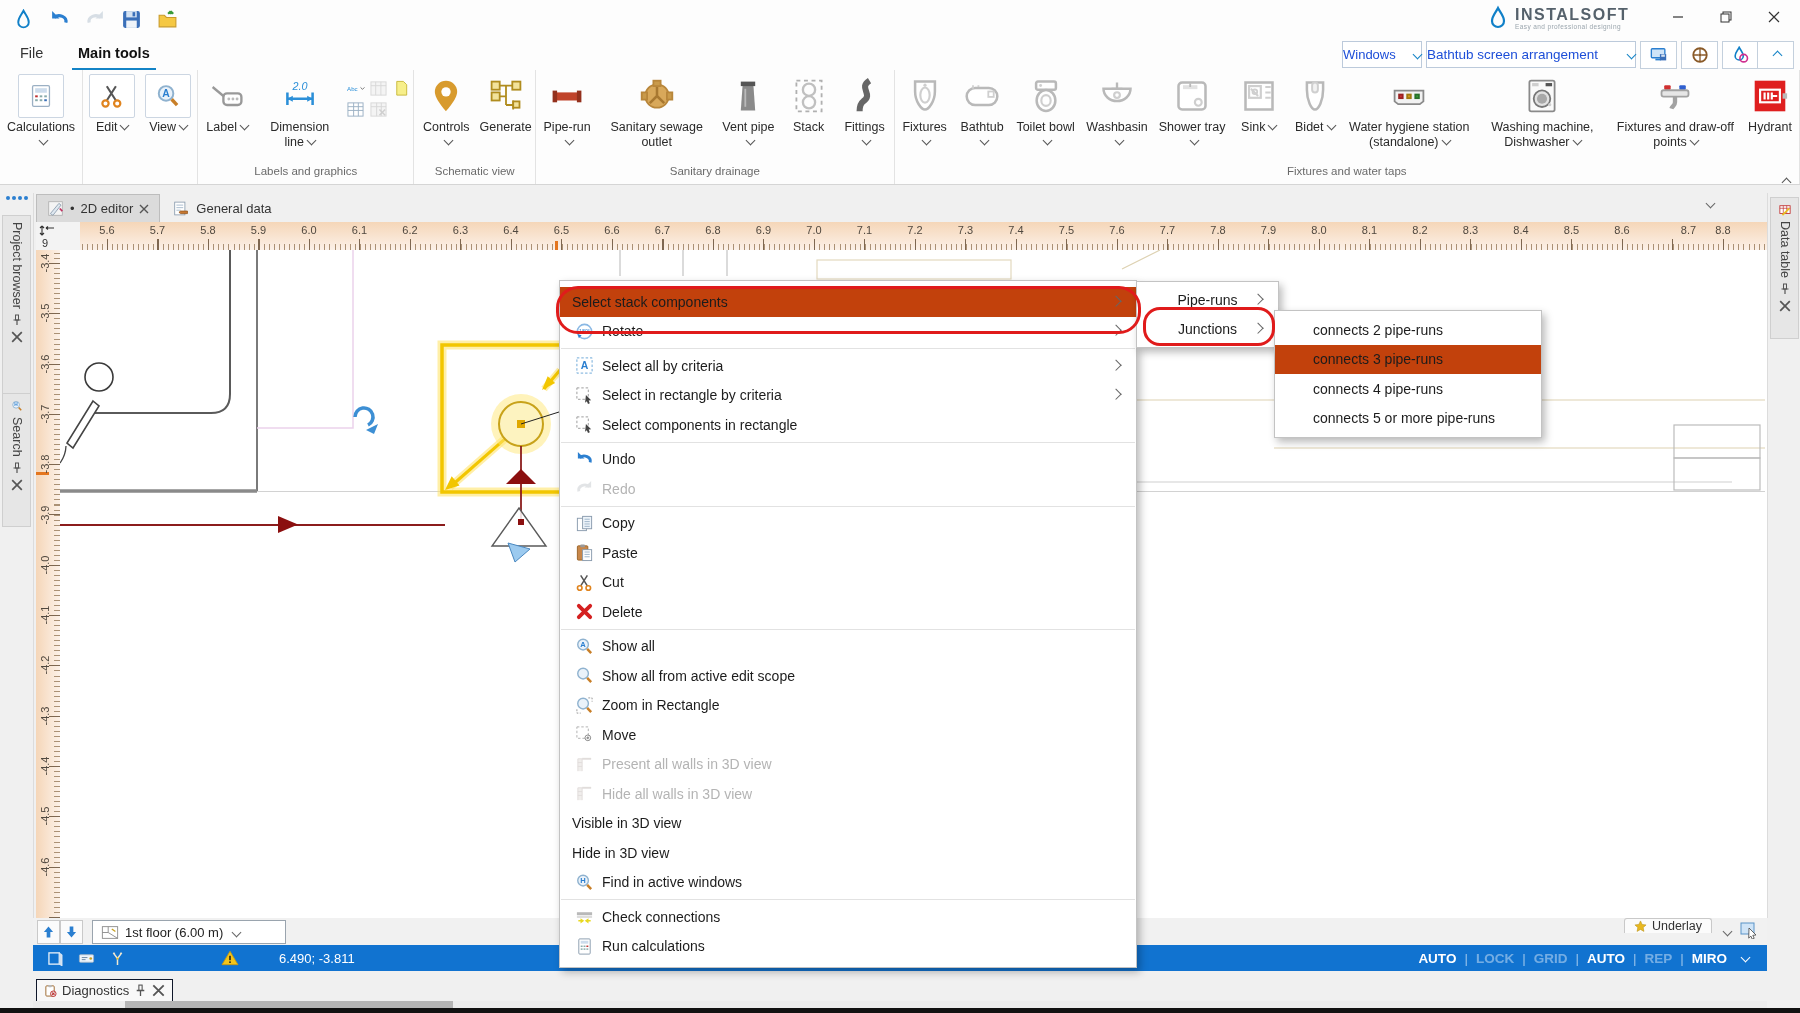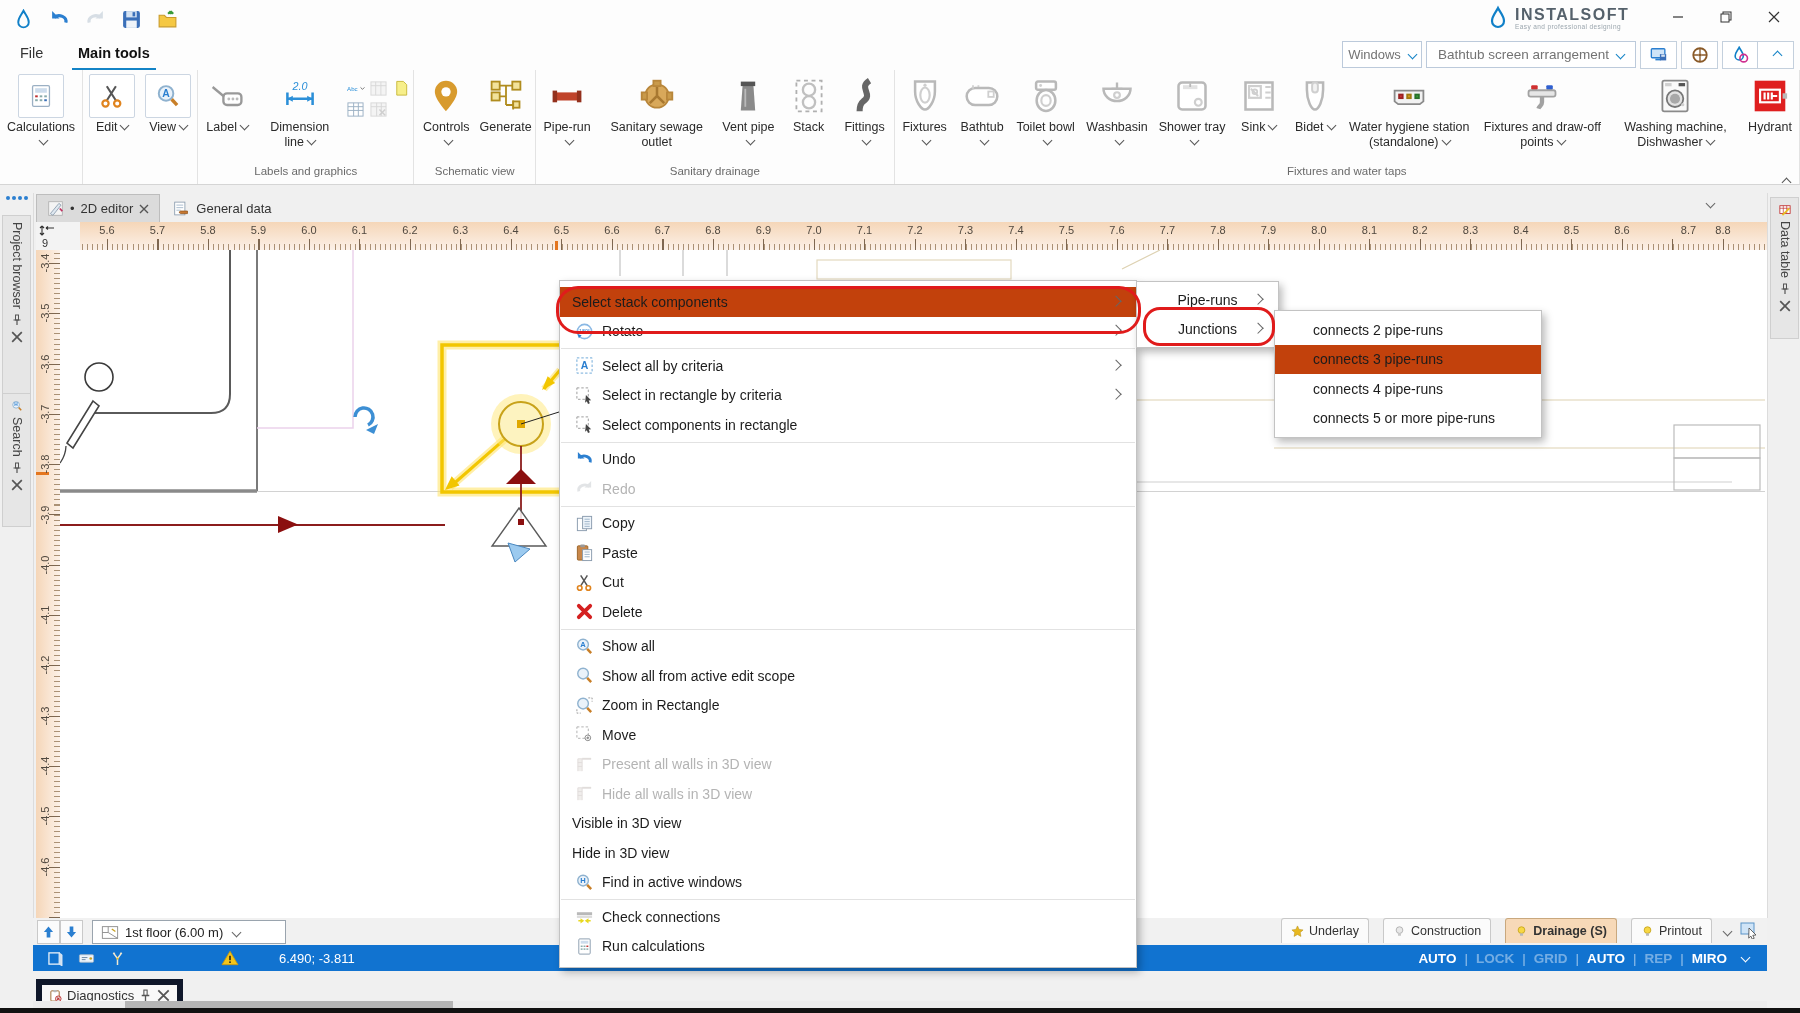--- a/index.html
+++ b/index.html
@@ -15,21 +15,21 @@
   #logo{left:1488px;top:5px;display:flex;gap:7px;align-items:center;}
   #logo svg{width:20px;height:26px;}
   .logo-name{font-size:16px;font-weight:bold;letter-spacing:1.5px;color:#55616b;line-height:1;}
   .logo-tag{font-size:6.5px;color:#9aa5ad;letter-spacing:.4px;}
   .winbtn{top:0;height:34px;width:46px;display:flex;align-items:center;justify-content:center;color:#333;}
   .winbtn svg{width:12px;height:12px;}
   
   #menurow{left:0;top:38px;width:1800px;height:32px;background:#fdfdfd;}
   .mtab{top:0;height:30px;display:flex;align-items:center;font-size:14.5px;color:#333;padding:0 6px;}
   .mtab.act{color:#111;font-weight:bold;border-bottom:3px solid #1383c6;}
-  .dd{height:25px;border:1px solid #bccadb;background:#fff;display:flex;align-items:center;justify-content:center;font-size:13px;color:#737373;gap:4px;}
+  .dd{height:25px;border:1px solid #bccadb;background:#fff;display:flex;align-items:center;justify-content:space-between;font-size:13px;color:#1d4ed8;gap:4px;}
   .dd .chev{border-color:#1383c6;}
   .sq-btn{width:35px;height:26px;border:1px solid #c4d0dd;background:#fff;display:flex;align-items:center;justify-content:center;}
   .sq-btn svg{width:20px;height:18px;}
   
   #ribbon{left:0;top:70px;width:1800px;height:114px;background:#fdfdfd;border-bottom:1px solid #d5d5d5;display:flex;overflow:hidden;}
   .rb-group{display:flex;flex-direction:column;border-right:1px solid #e3e3e3;padding:2px 1px 0;}
   .rb-items{flex:1;display:flex;align-items:flex-start;}
   .rb-glabel{height:17px;text-align:center;font-size:11.5px;color:#6a6a6a;white-space:nowrap;padding:0 8px 2px;}
   .rb-btn{display:flex;flex-direction:column;align-items:center;padding:2px 5px 0;min-width:46px;}
   .rb-ico{height:44px;display:flex;align-items:center;justify-content:center;}
@@ -99,39 +99,39 @@
   #jmenu{left:1274px;top:310px;width:266px;padding:4px 0;}
   #jmenu .mi{padding-left:38px;}
   
   .ann{position:absolute;border:3.5px solid #e01b1b;border-radius:22px;z-index:80;pointer-events:none;}
   
   #floorrow{left:33px;top:918px;width:1734px;height:27px;background:#f1f1f1;}
   .udbtn{top:2px;width:21px;height:22px;border:1px solid #c9c9c9;background:#fbfbfb;display:flex;align-items:center;justify-content:center;}
   .udbtn svg{width:11px;height:14px;}
   #floordd{left:59px;top:2px;height:22px;width:176px;border:1px solid #9aa4ae;background:#fff;display:flex;align-items:center;gap:6px;font-size:13px;color:#222;padding:0 8px;}
   #floordd svg{width:18px;height:15px;}
-  #layertabs{position:absolute;right:55px;top:0;height:27px;display:flex;align-items:flex-start;gap:14px;}
+  #layertabs{position:absolute;right:55px;top:0;height:27px;display:flex;align-items:flex-end;gap:14px;flex-direction:column;}
   .ltab{height:24px;display:flex;align-items:center;gap:5px;padding:0 9px;font-size:12.5px;color:#333;background:#fbfbfb;border:1px solid #c9c9c9;border-bottom:none;border-radius:3px 3px 0 0;}
   .ltab svg{width:13px;height:13px;}
   .ltab.act{background:#f7d9b8;border-color:#c9a87e;font-weight:bold;}
   #lt-chev{position:absolute;right:36px;top:10px;}
   #lt-cursor{position:absolute;right:8px;top:3px;}
   #lt-cursor svg{width:20px;height:18px;}
   #statusbar{left:33px;top:945px;width:1734px;height:26px;background:#1173d0;display:flex;align-items:center;color:#fff;}
   #statusbar .sbi{margin-left:14px;display:flex;}
   #statusbar .sbi svg{width:17px;height:15px;}
   #sb-coords{margin-left:40px;font-size:13px;}
   #sb-warn{margin-left:95px;display:flex;}
   #sb-warn svg{width:18px;height:16px;}
   #toggles{position:absolute;right:40px;top:0;height:26px;display:flex;align-items:center;gap:8px;font-size:13.5px;font-weight:bold;}
   .tg.off{color:rgba(255,255,255,.42);}
   .tg-sep{color:rgba(255,255,255,.55);font-weight:normal;}
   #tg-chev{position:absolute;right:18px;top:9px;border-color:#fff;}
   #diagrow{left:33px;top:974px;width:1734px;height:27px;background:#f0f0f0;}
-  #diagtab{left:3px;top:5px;height:21px;display:flex;align-items:center;gap:5px;padding:0 7px;background:#f8f8f8;border:6px solid #0f172a;font-size:13px;color:#333;}
+  #diagtab{left:3px;top:5px;height:21px;display:flex;align-items:center;gap:5px;padding:0 7px;background:#f8f8f8;border:1px solid #0f172a;font-size:13px;color:#333;}
   #diagtab svg{width:13px;height:13px;}
   #hscroll-track{left:33px;top:1001px;width:1734px;height:7px;background:#ececec;}
   #hscroll-thumb{left:92px;top:0;width:328px;height:7px;background:#b5b5b5;}
   #blackstrip{left:0;top:1008px;width:1800px;height:5px;background:#111;}
 </style>
 </head>
 <body>
 
 <div class="app">
 
@@ -626,46 +626,46 @@
             </div>
 
       <div class="rb-cap">
         <span>Water hygiene station (standalone)</span><span class="chev"></span>
       </div>
     </div>
 
     <div class="rb-btn">
       <div class="rb-ico">
               <svg viewBox="0 0 20 20">
-                <rect x="4" y="4" width="3.6" height="2.6" rx=".6" fill="#d03030"></rect>
-                <rect x="12.4" y="4" width="3.6" height="2.6" rx=".6" fill="#3060d0"></rect>
-                <rect x="2.5" y="6.8" width="15" height="3.6" rx="1.2" fill="#e6e6e6" stroke="#a2a2a2"></rect>
-                <path d="M10 10.5 v3 c0 2 -1.5 2 -2 3.5" fill="none" stroke="#a2a2a2" stroke-width="2.4"></path>
-              </svg>
-            </div>
-
-      <div class="rb-cap">
-        <span>Fixtures and draw-off points</span><span class="chev"></span>
-      </div>
-    </div>
-
-    <div class="rb-btn">
-      <div class="rb-ico">
-              <svg viewBox="0 0 20 20">
                 <rect x="3" y="1.5" width="14" height="17" rx="1" fill="#fafafa" stroke="#8a8a8a"></rect>
                 <rect x="4.5" y="2.8" width="3.6" height="1.8" fill="#cfcfcf"></rect>
                 <rect x="12" y="2.8" width="3.6" height="1.8" fill="#555"></rect>
                 <circle cx="10" cy="11.5" r="4.6" fill="#e2e2e2" stroke="#777"></circle>
                 <circle cx="10" cy="11.5" r="2.8" fill="#a8a8a8"></circle>
                 <circle cx="14.3" cy="14.8" r=".9" fill="#cfcfcf"></circle>
               </svg>
             </div>
 
       <div class="rb-cap">
         <span>Washing machine, Dishwasher</span><span class="chev"></span>
+      </div>
+    </div>
+
+    <div class="rb-btn">
+      <div class="rb-ico">
+              <svg viewBox="0 0 20 20">
+                <rect x="4" y="4" width="3.6" height="2.6" rx=".6" fill="#d03030"></rect>
+                <rect x="12.4" y="4" width="3.6" height="2.6" rx=".6" fill="#3060d0"></rect>
+                <rect x="2.5" y="6.8" width="15" height="3.6" rx="1.2" fill="#e6e6e6" stroke="#a2a2a2"></rect>
+                <path d="M10 10.5 v3 c0 2 -1.5 2 -2 3.5" fill="none" stroke="#a2a2a2" stroke-width="2.4"></path>
+              </svg>
+            </div>
+
+      <div class="rb-cap">
+        <span>Fixtures and draw-off points</span><span class="chev"></span>
       </div>
     </div>
 
     <div class="rb-btn">
       <div class="rb-ico">
               <svg viewBox="0 0 20 20">
                 <rect x="1.5" y="1.5" width="17" height="17" fill="#df1f1f"></rect>
                 <rect x="4.5" y="6.5" width="11" height="7" fill="none" stroke="#fff" stroke-width="1.2"></rect>
                 <path d="M7 8 v4 M9 8 v4 M11 8 v4 M11 10 h3" stroke="#fff" stroke-width="1.2"></path>
                 <rect x="17" y="8.5" width="2.5" height="3" fill="#b9b9b9"></rect>

